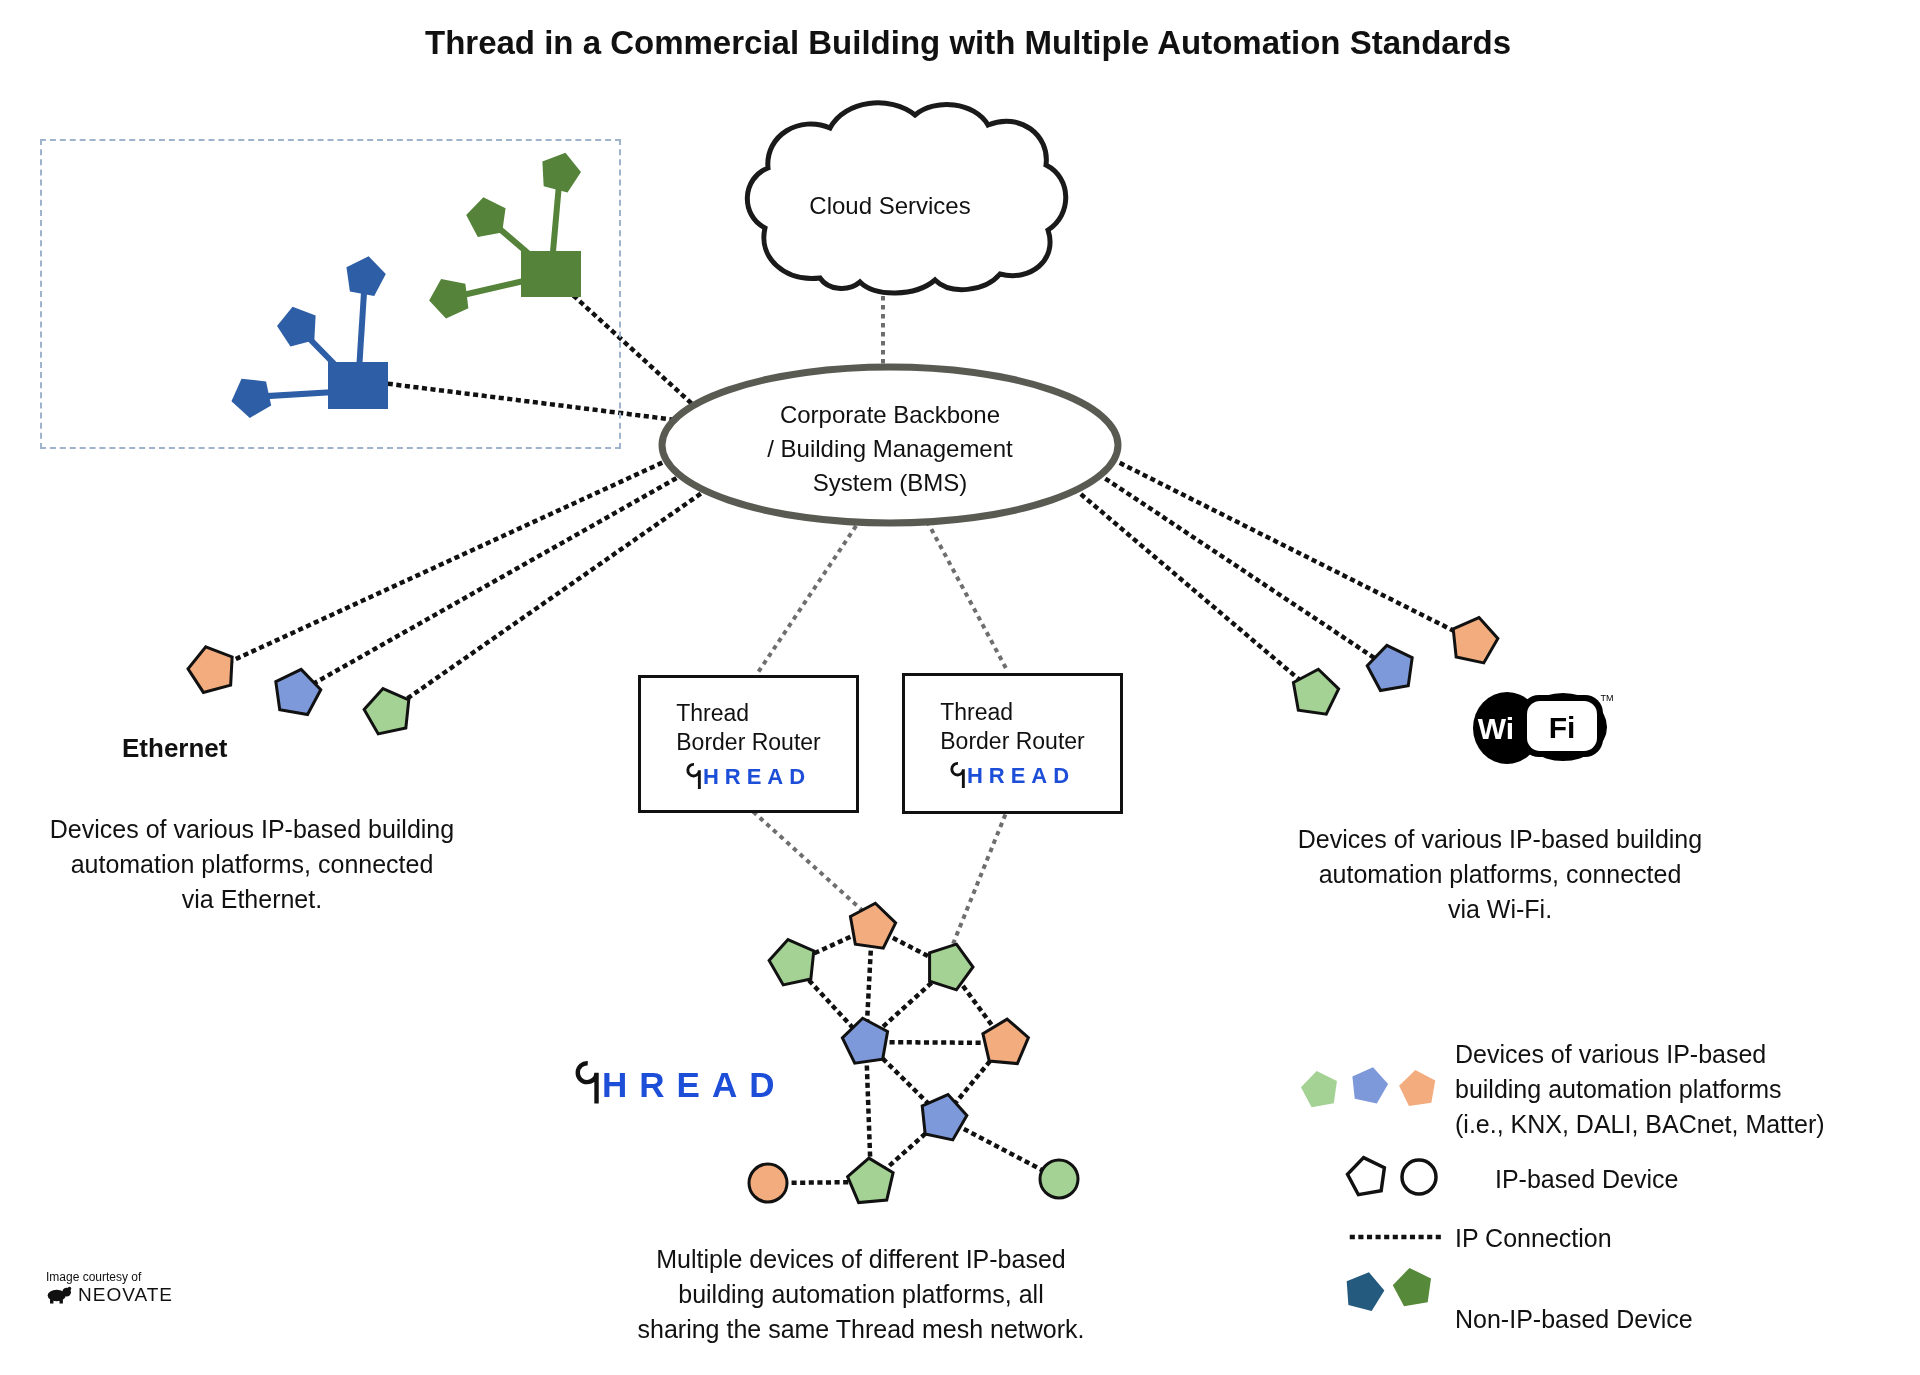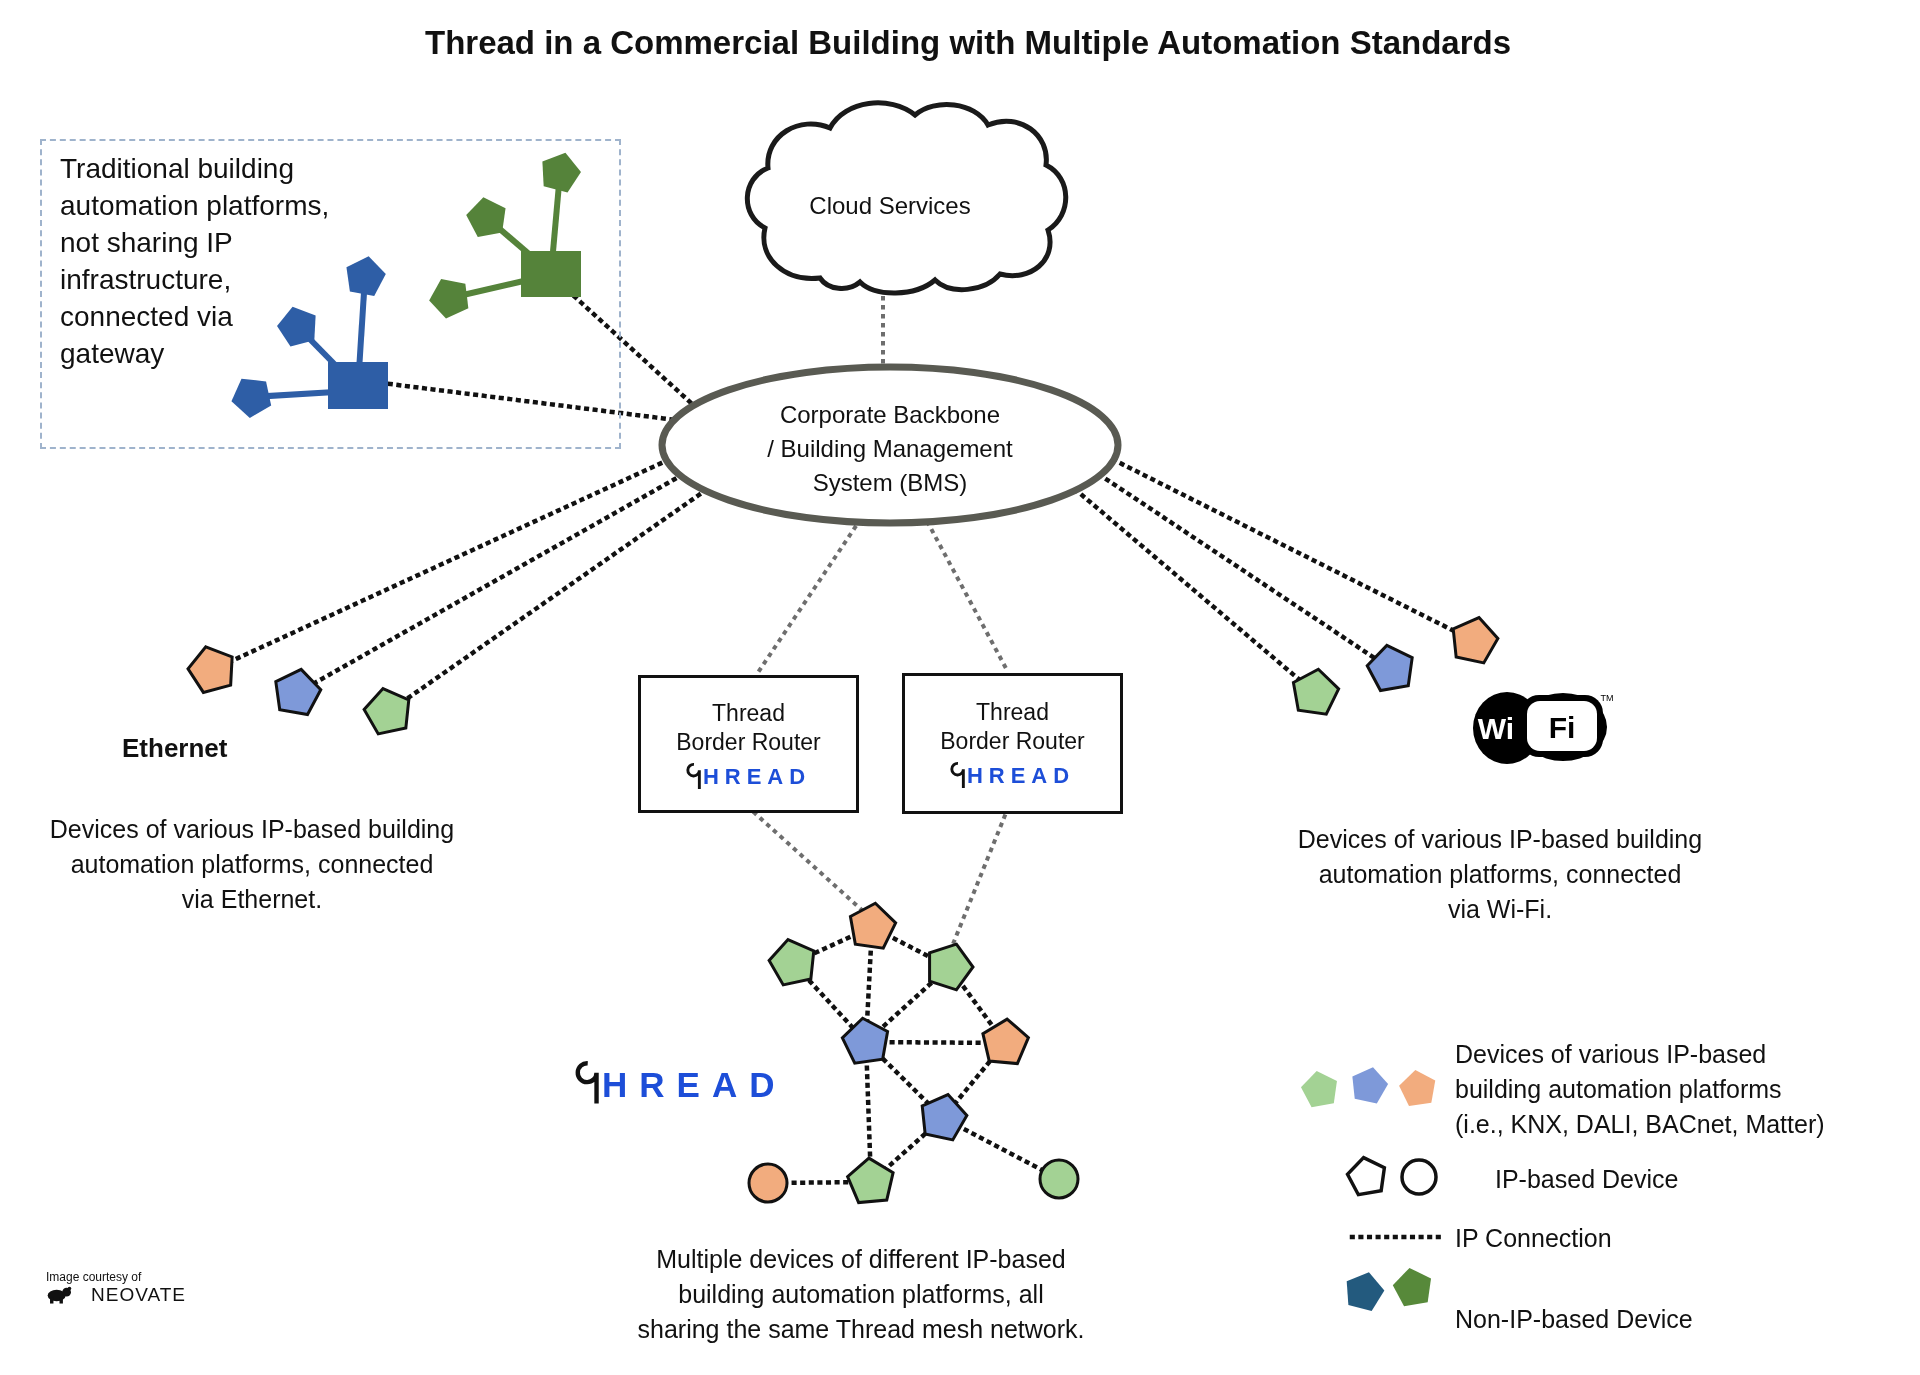--- a/index.html
+++ b/index.html
@@ -10,28 +10,28 @@
   .ml{white-space:pre-line;}
   .center{text-align:center;}
   .title{font-size:33px;font-weight:700;padding-left:8px;}
   .note{font-size:28px;line-height:37px;}
   .desc{font-size:25px;line-height:35px;}
   .bmslbl{font-size:24px;line-height:34px;}
   .cloudlbl{font-size:24px;}
   .heading{font-size:26px;font-weight:700;}
   .router-box{position:absolute;border:3px solid #111;background:#fff;display:flex;
               flex-direction:column;align-items:center;justify-content:center;}
-  .router-title{font-size:23px;line-height:29px;text-align:center;white-space:pre-line;}
+  .router-title{font-size:23px;line-height:29px;text-align:left;white-space:pre-line;}
   .logo-row{display:flex;align-items:flex-end;margin-top:6px;}
   .logo-word{font-weight:600;color:#1d4ed8;}
   .router-logo-word{font-size:22px;letter-spacing:6px;margin-left:2px;}
   .big-logo-word{font-size:35px;letter-spacing:12px;margin-left:3px;}
   .legend-text{font-size:25px;line-height:35px;}
   .credit-prefix{font-size:12px;}
-  .credit-brand{font-size:19px;letter-spacing:1px;display:flex;align-items:center;gap:18px;}
+  .credit-brand{font-size:19px;letter-spacing:1px;display:flex;align-items:center;gap:5px;}
   .dashed-box{border:2px dashed #9FB3CC;}
   svg{overflow:visible;}
 </style>
 </head>
 <body>
 
 <div id="stage">
 
   <svg id="shapes" width="1920" height="1375" viewBox="0 0 1920 1375">
     <defs>
@@ -140,26 +140,20 @@
       <use href="#pent" transform="translate(1367,1177) rotate(-10) scale(0.82)" fill="#ffffff" stroke="#111" stroke-width="4.2"></use>
       <circle cx="1419" cy="1177" r="17" fill="#ffffff" stroke="#111" stroke-width="3.5"></circle>
       <use href="#pent" transform="translate(1364,1292) rotate(14) scale(0.85)" fill="#235A7E"></use>
       <use href="#pent" transform="translate(1413,1288) rotate(-10) scale(0.85)" fill="#57893A"></use>
     </g>
   </svg>
 
   <div class="abs title center" style="left:0;top:24px;width:1920px;">Thread in a Commercial Building with Multiple Automation Standards</div>
 
   <div class="abs dashed-box" style="left:40px;top:139px;width:577px;height:306px;"></div>
-  <div class="abs note ml" style="left:60px;top:150px;width:330px;">Traditional building
-automation platforms,
-not sharing IP
-infrastructure,
-connected via
-gateway</div>
 
   <div class="abs cloudlbl center" style="left:780px;top:192px;width:220px;">Cloud Services</div>
 
   <div class="abs bmslbl ml center" style="left:690px;top:398px;width:400px;">Corporate Backbone
 / Building Management
 System (BMS)</div>
 
   <div class="router-box" style="left:638px;top:675px;width:215px;height:132px;">
     <div class="router-title">Thread
 Border Router</div>

